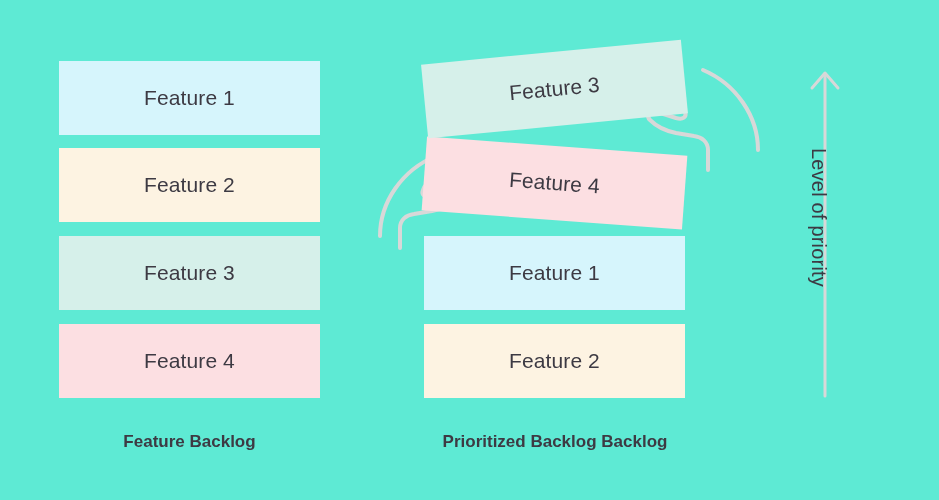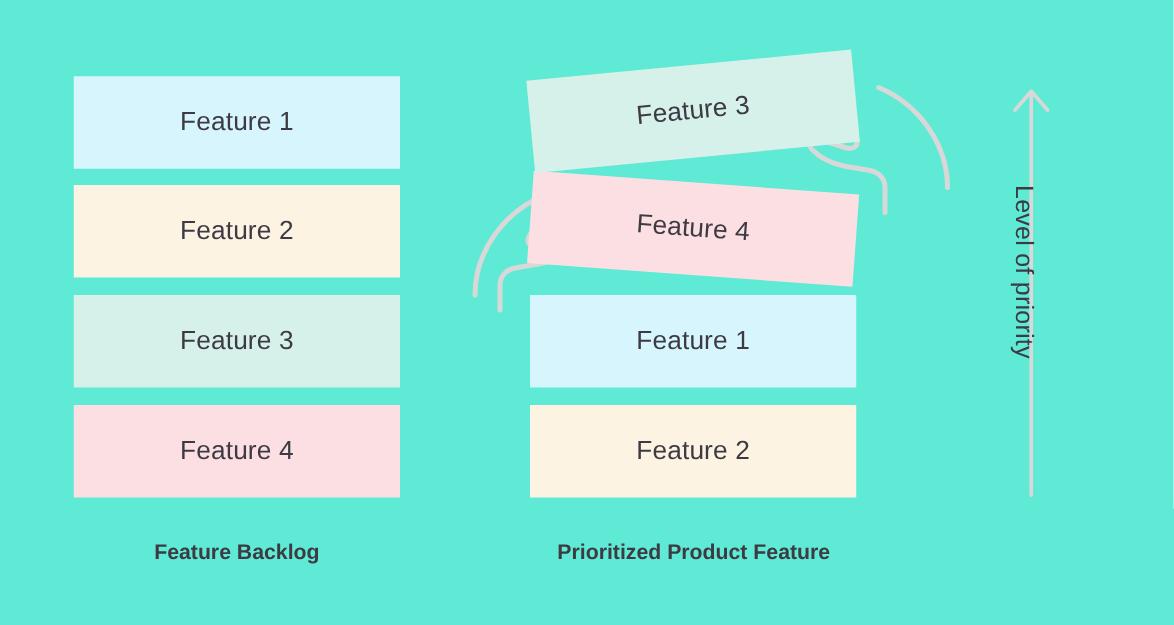--- a/index.html
+++ b/index.html
@@ -154,21 +154,21 @@
                  C-14 58, -12 52, -6 53
                  L16 60 C23 62, 27 59, 25 54
                  C24 50, 19 46, 12 44"></path>
       </svg>
     </div>
 
     <div class="card rc0" style="background: rgb(214, 240, 234);">
       <span class="card-label" style="color: rgb(61, 58, 67);">Feature 3</span>
     </div>
 
-    <div class="caption caption-right" style="color: rgb(61, 58, 67);">Prioritized Product Feature</div>
+    <div class="caption caption-right" style="color: rgb(61, 58, 67);">Prioritized Backlog Backlog</div>
   </div>
 
   <div class="priority-axis">
     <svg width="60" height="345" viewBox="0 0 60 345" fill="none" stroke="#d8d8d8" stroke-width="3" stroke-linecap="round" stroke-linejoin="round">
       <line x1="25" y1="14" x2="25" y2="336"></line>
       <polyline points="12,28 25,13 38,28"></polyline>
     </svg>
   </div>
 
   <div class="priority-label" style="color: rgb(61, 58, 67);">Level of priority</div>

